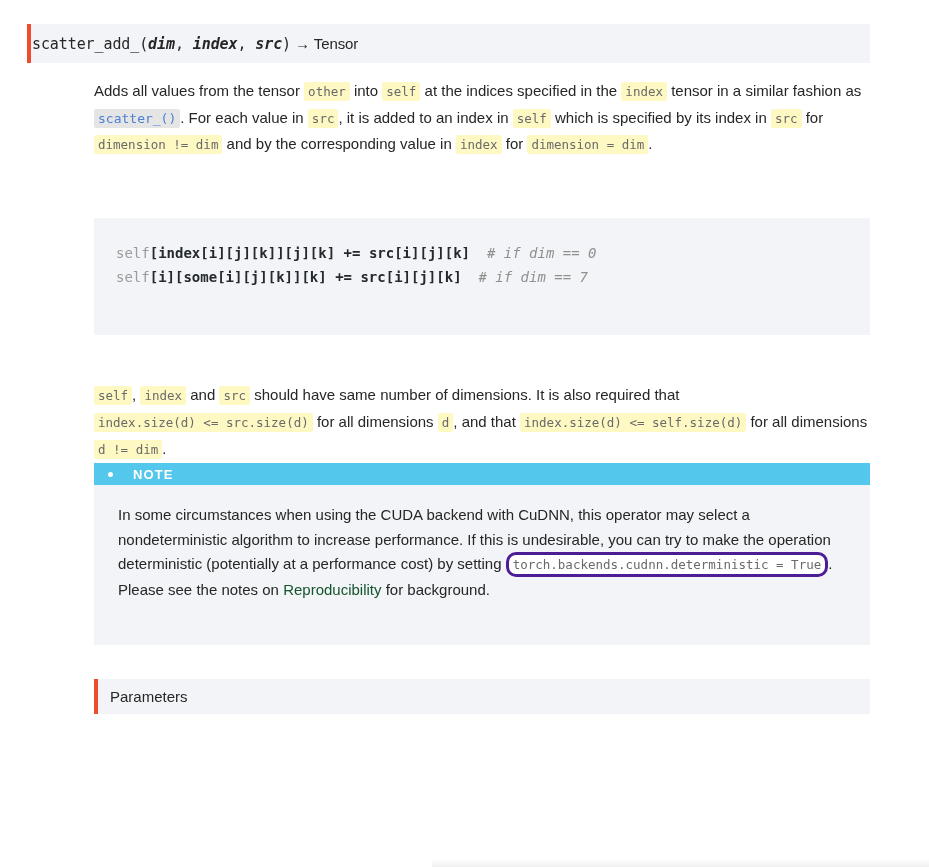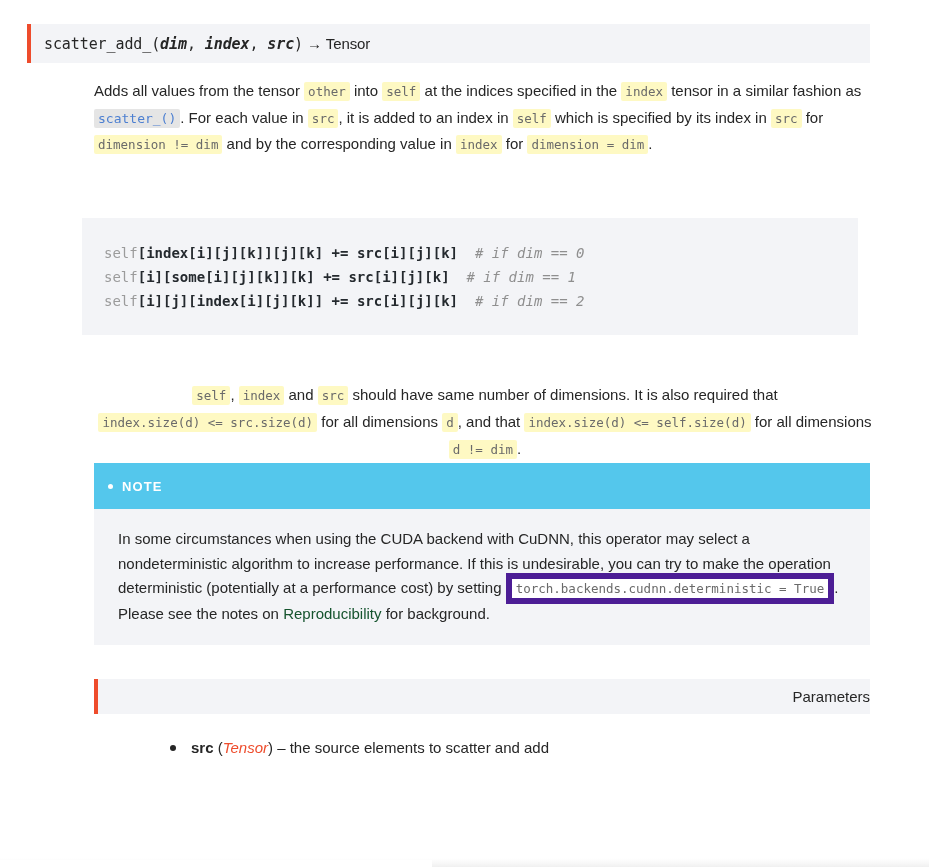--- a/index.html
+++ b/index.html
@@ -31,21 +31,21 @@
     top: 24px;
     width: 843px;
     height: 39px;
     background: #f3f4f7;
     border-left: 4px solid #ee4c2c;
     box-sizing: border-box;
     display: flex;
     align-items: center;
   }
   .sig-text {
-    padding-left: 13px;
+    padding-left: 1px;
     font-family: "DejaVu Sans Mono", monospace;
     font-size: 15px;
     color: #262626;
     letter-spacing: -0.1px;
     white-space: nowrap;
   }
   .sig-text .pname {
     font-style: italic;
     font-weight: bold;
   }
@@ -57,21 +57,21 @@
   
   .para {
     position: absolute;
     font-family: "Liberation Sans", sans-serif;
     font-size: 15px;
     line-height: 25.5px;
     color: #262626;
   }
   #para-main { left: 94px; top: 78px; width: 778px; }
   #para-3d   { left: 94px; top: 173px; width: 778px; }
-  #para-req  { left: 94px; top: 382px; width: 782px; line-height: 26px; text-align: center; }
+  #para-req  { left: 94px; top: 382px; width: 782px; line-height: 26px; }
 
   code.ic {
     font-family: "DejaVu Sans Mono", monospace;
     font-size: 12.5px;
     background: #fef9c3;
     color: #6a6a6a;
     padding: 2px 4px;
     border-radius: 2px;
     white-space: pre;
   }
@@ -86,21 +86,21 @@
     white-space: pre;
   }
   a.textlink {
     color: #14532d;
     text-decoration: none;
   }
 
   
   .codeblock {
     position: absolute;
-    left: 82px;
+    left: 94px;
     top: 218px;
     width: 776px;
     height: 117px;
     background: #f3f4f7;
     box-sizing: border-box;
     padding: 23px 0 0 22px;
     font-family: "DejaVu Sans Mono", monospace;
     font-size: 14px;
     line-height: 24px;
     overflow: hidden;
@@ -116,69 +116,69 @@
     position: absolute;
     left: 94px;
     top: 463px;
     width: 776px;
     height: 182px;
     background: #f3f4f7;
     box-sizing: border-box;
     overflow: hidden;
   }
   .note-title {
-    height: 46px;
+    height: 22px;
     background: #54c7ec;
     color: #ffffff;
     font-size: 13px;
     font-weight: bold;
     letter-spacing: 1.1px;
     display: flex;
     align-items: center;
     padding-left: 14px;
     box-sizing: border-box;
+    gap: 11px;
   }
   .note-bullet {
     width: 5px;
     height: 5px;
     border-radius: 50%;
     background: #ffffff;
     margin-right: 9px;
     flex: none;
   }
   .note-body {
     padding: 18px 24px 0 24px;
     font-size: 15px;
     line-height: 24.5px;
     color: #262626;
   }
   code.boxed {
     font-family: "DejaVu Sans Mono", monospace;
     font-size: 12.5px;
     background: #ffffff;
-    border: 6px solid #4c1d95;
+    border: 3px solid #4c1d95;
     color: #6a6a6a;
     padding: 2px 4px;
-    border-radius: 0;
+    border-radius: 10px;
     white-space: pre;
   }
 
   
   .param-bar {
     position: absolute;
     left: 94px;
     top: 679px;
     width: 776px;
     height: 35px;
     background: #f3f4f7;
     border-left: 4px solid #ee4c2c;
     box-sizing: border-box;
     display: flex;
     align-items: center;
-    justify-content: flex-end;
   }
   .param-bar-label {
     padding-left: 12px;
     font-size: 15px;
     color: #262626;
   }
 
   .param-list {
     position: absolute;
     left: 170px;
@@ -240,41 +240,37 @@
     <div class="sig-text">
       <span>scatter_add_</span><span>(</span><span class="pname">dim</span><span>, </span><span class="pname">index</span><span>, </span><span class="pname">src</span><span>)</span><span class="ret"> → </span><span class="ret">Tensor</span>
     </div>
   </div>
 
   <div class="para" id="para-main"><span>Adds all values from the tensor </span><code class="ic">other</code><span> into </span><code class="ic">self</code><span> at the indices specified in the </span><code class="ic">index</code><span> tensor in a similar fashion as </span><a class="codelink" href="#">scatter_()</a><span>. For each value in </span><code class="ic">src</code><span>, it is added to an index in </span><code class="ic">self</code><span> which is specified by its index in </span><code class="ic">src</code><span> for </span><code class="ic">dimension != dim</code><span> and by the corresponding value in </span><code class="ic">index</code><span> for </span><code class="ic">dimension = dim</code><span>.</span></div>
 
 
   <div class="codeblock">
     <div class="ln"><span class="kw">self</span><span class="id">[index[i][j][k]][j][k] </span><span class="op">+=</span><span class="id"> src[i][j][k]</span><span class="id">  </span><span class="cmt"># if dim == 0</span></div>
-    <div class="ln"><span class="kw">self</span><span class="id">[i][some[i][j][k]][k] </span><span class="op">+=</span><span class="id"> src[i][j][k]</span><span class="id">  </span><span class="cmt"># if dim == 1</span></div>
-    <div class="ln"><span class="kw">self</span><span class="id">[i][j][index[i][j][k]] </span><span class="op">+=</span><span class="id"> src[i][j][k]</span><span class="id">  </span><span class="cmt"># if dim == 2</span></div>
+    <div class="ln"><span class="kw">self</span><span class="id">[i][some[i][j][k]][k] </span><span class="op">+=</span><span class="id"> src[i][j][k]</span><span class="id">  </span><span class="cmt"># if dim == 7</span></div>
   </div>
 
   <div class="para" id="para-req"><code class="ic">self</code><span>, </span><code class="ic">index</code><span> and </span><code class="ic">src</code><span> should have same number of dimensions. It is also required that </span><code class="ic">index.size(d) &lt;= src.size(d)</code><span> for all dimensions </span><code class="ic">d</code><span>, and that </span><code class="ic">index.size(d) &lt;= self.size(d)</code><span> for all dimensions </span><code class="ic">d != dim</code><span>.</span></div>
 
   <div class="note">
     <div class="note-title">
       <span class="note-bullet"></span>
       <span>NOTE</span>
     </div>
     <div class="note-body"><span>In some circumstances when using the CUDA backend with CuDNN, this operator may select a nondeterministic algorithm to increase performance. If this is undesirable, you can try to make the operation deterministic (potentially at a performance cost) by setting </span><code class="boxed">torch.backends.cudnn.deterministic = True</code><span>. Please see the notes on </span><a class="textlink" href="#">Reproducibility</a><span> for background.</span></div>
   </div>
 
   <div class="param-bar">
     <span class="param-bar-label">Parameters</span>
   </div>
 
   <ul class="param-list">
-    <li>
-      <span class="dot"></span><span class="pname-b">src</span><span> (</span><a class="ptype-link" href="#">Tensor</a><span>)</span><span> – the source elements to scatter and add</span>
-    </li>
   </ul>
 
   <div class="bottom-scroll">
     <div class="bottom-scroll-thumb"></div>
   </div>
 
 </div>
 
 </body></html>

